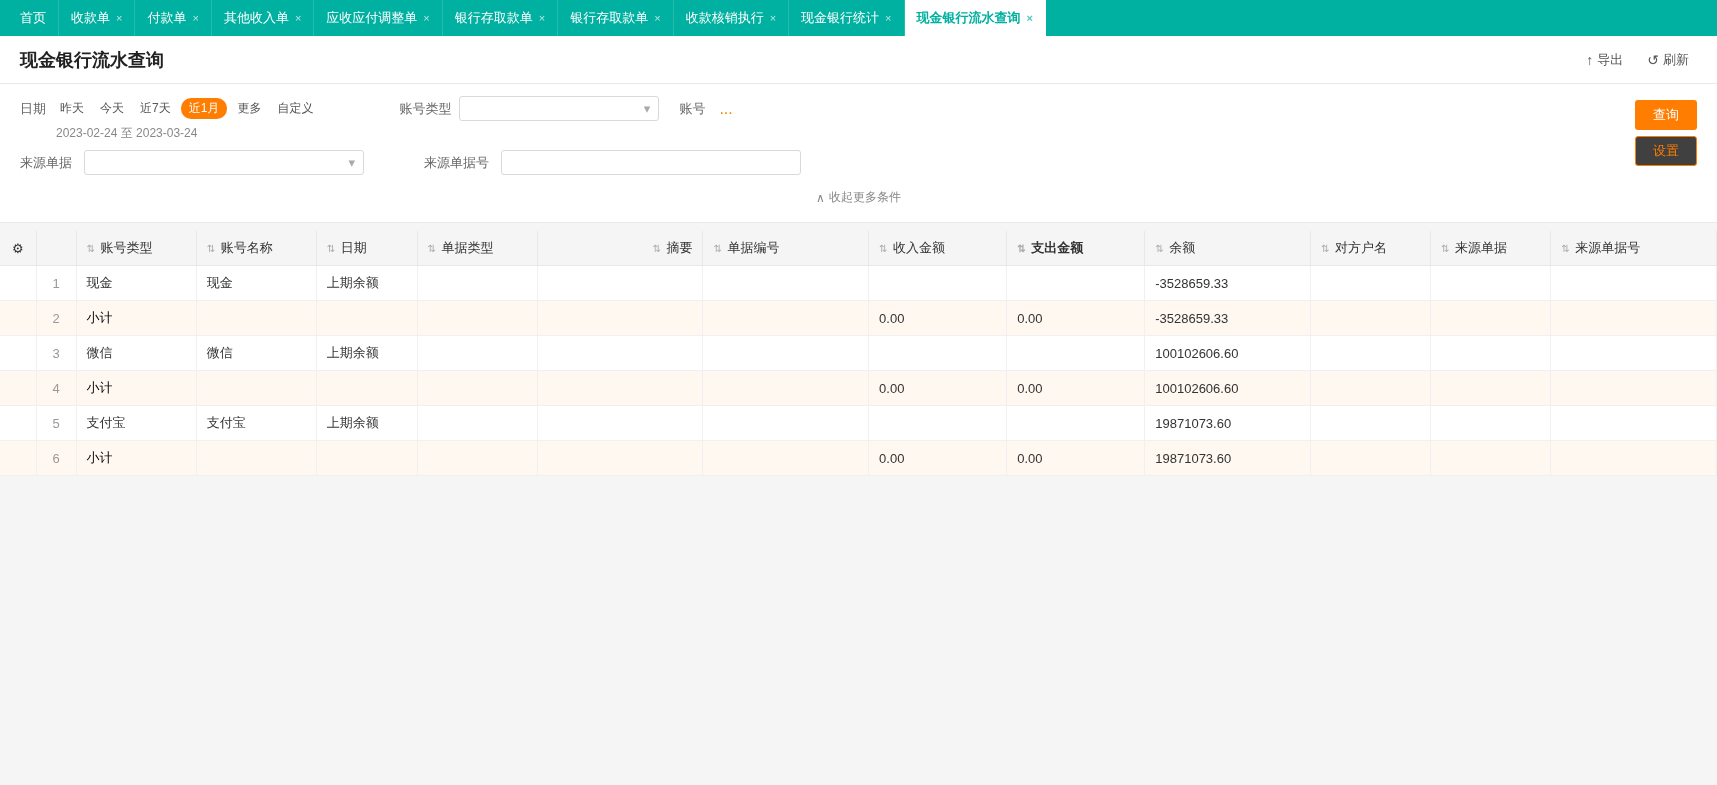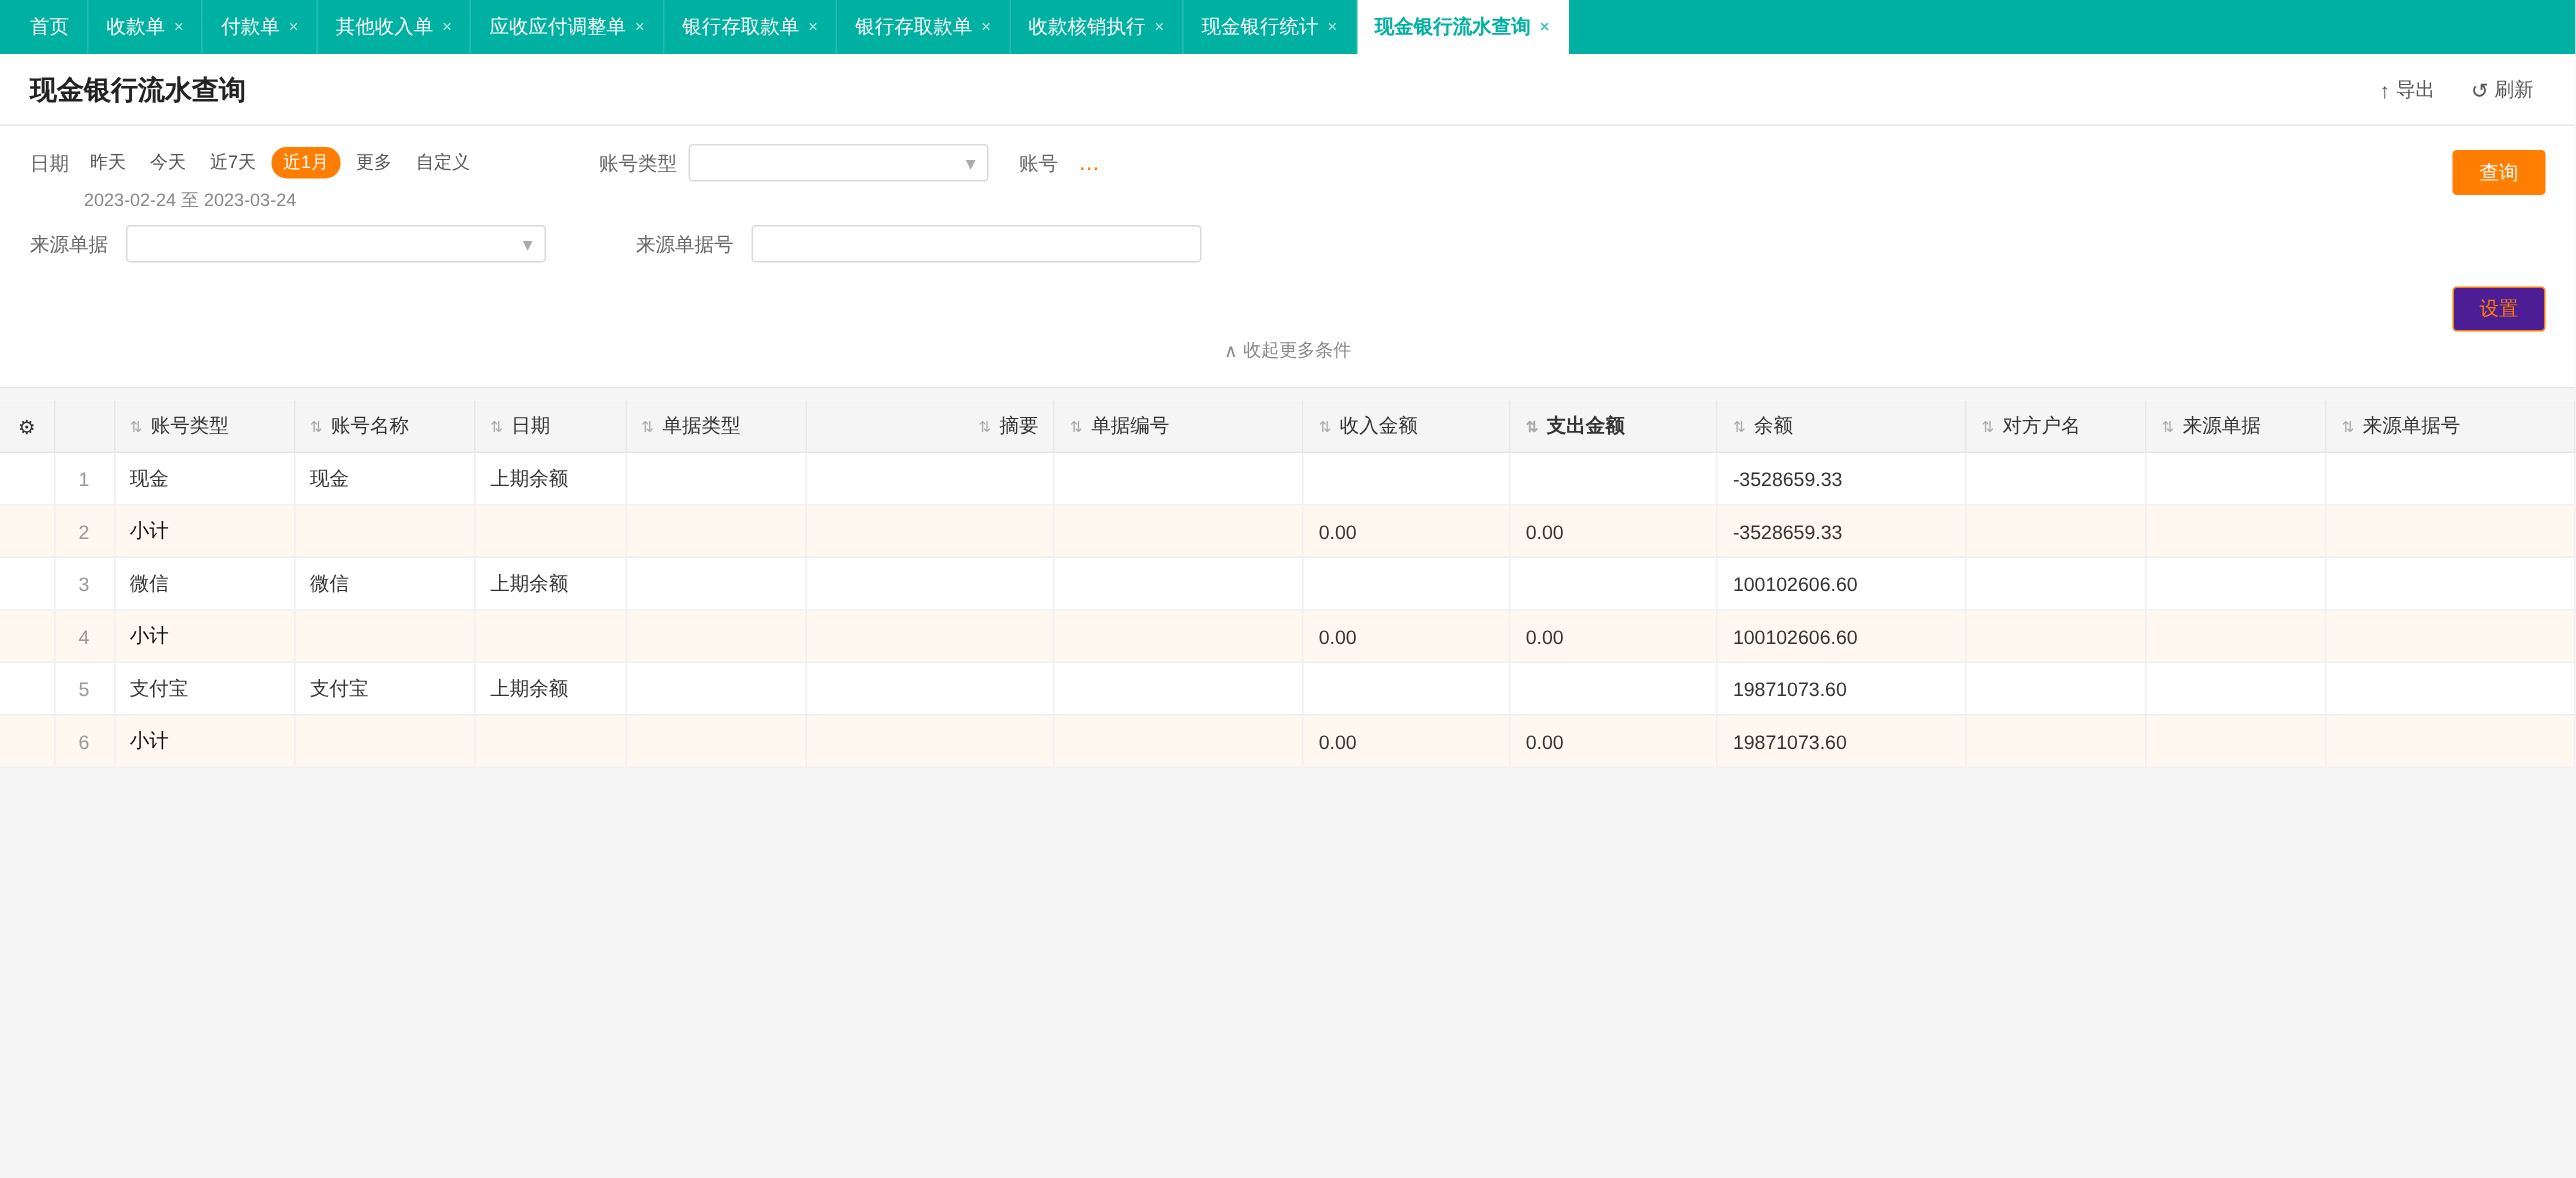--- a/index.html
+++ b/index.html
@@ -74,28 +74,27 @@
     .btn-query {
       background: #ff7d00;
       color: #fff;
       border: none;
       padding: 6px 18px;
       border-radius: 3px;
       cursor: pointer;
       font-size: 13px;
     }
     .btn-settings {
-      background: #4c1d95;
+      background: #404040;
       color: #ff7d00;
       border: 1px solid #ff7d00;
       padding: 5px 14px;
       border-radius: 3px;
       cursor: pointer;
       font-size: 13px;
-      margin-top: 45px;
     }
 
     
     .filter-area {
       background: #fff;
       padding: 12px 20px;
       border-bottom: 1px solid #e8e8e8;
     }
     .filter-row {
       display: flex;
@@ -213,21 +212,21 @@
       border-right: 1px solid #f0f0f0;
       white-space: nowrap;
     }
     .col-num { width: 40px; text-align: center; color: #999; }
     .subtotal-label { color: #000000; }
 
     
     .right-btns {
       display: flex;
       flex-direction: column;
-      gap: 16px;
+      gap: 6px;
     }
     .top-actions {
       display: flex;
       align-items: center;
       gap: 8px;
     }
   </style>
 </head>
 <body>
 

